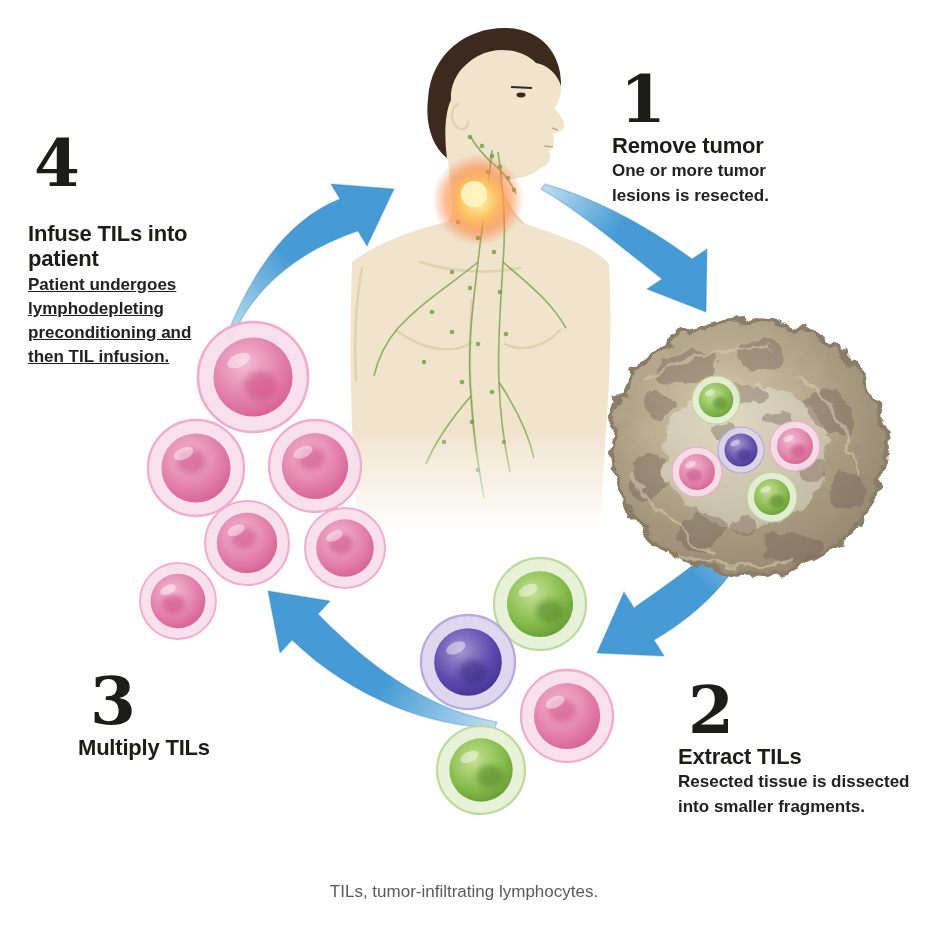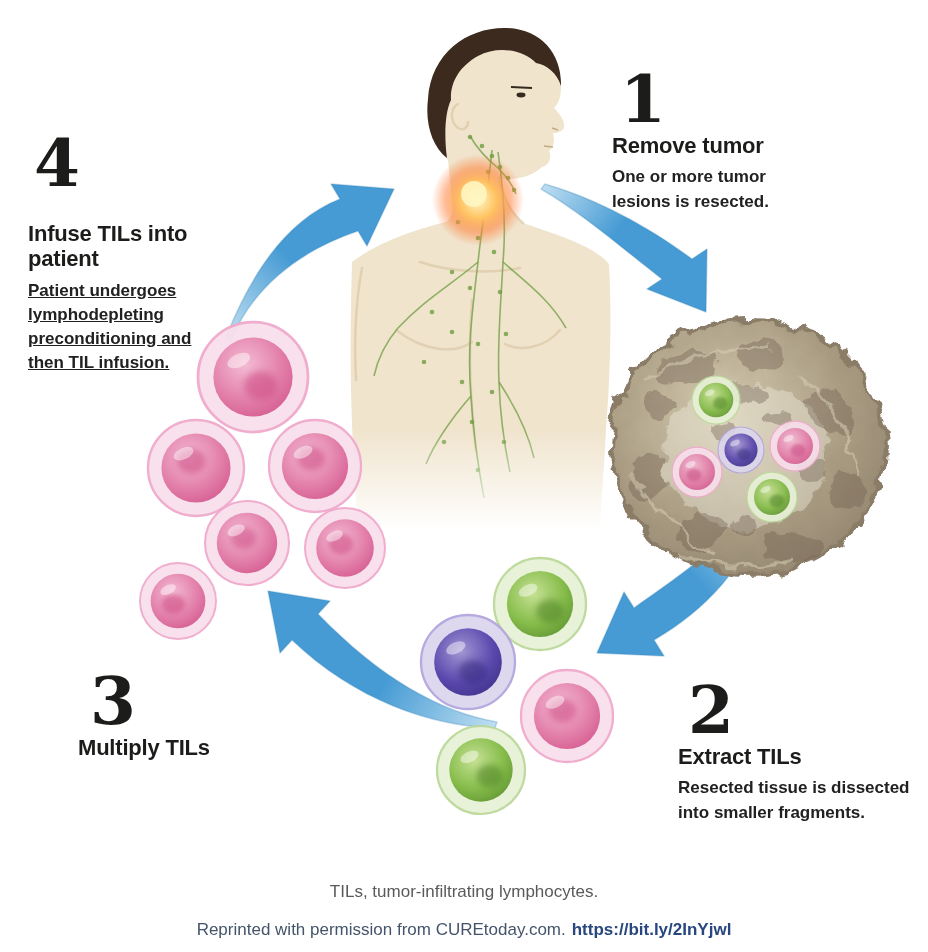--- a/index.html
+++ b/index.html
@@ -12,21 +12,21 @@
   .step{position:absolute;}
   .step .num{
     font-family:"DejaVu Serif",serif;font-weight:700;font-size:66px;line-height:.9;
     color:var(--ink);padding-left:8px;
   }
   .step .title{
     font-weight:700;font-size:22px;line-height:1.14;letter-spacing:-.2px;
     color:var(--ink);margin-top:4px;
   }
   .step .desc{
-    font-weight:700;font-size:17px;line-height:1.42;color:var(--text);margin-top:7px;
+    font-weight:700;font-size:17px;line-height:1.42;color:var(--text);margin-top:1px;
   }
   .step1{left:612px;top:70px;width:200px;}
   .step1 .desc{width:185px;}
   .step2{left:678px;top:681px;width:260px;}
   .step2 .num{padding-left:10px;}
   .step2 .desc{width:258px;}
   .step3{left:78px;top:672px;width:320px;}
   .step3 .num{padding-left:12px;}
   .step4{left:28px;top:134px;width:185px;}
   .step4 .num{padding-left:6px;}
@@ -343,18 +343,15 @@
   </div>
 
   <div class="step step4">
     <div class="num">4</div>
     <div class="title">Infuse TILs into patient</div>
     <div class="desc">Patient undergoes lymphodepleting preconditioning and then TIL infusion.</div>
   </div>
 
   <div class="footer">
     <div class="footnote">TILs, tumor-infiltrating lymphocytes.</div>
-    <div class="credit-line">
-      <span class="credit">Reprinted with permission from CUREtoday.com.</span><span class="link">https://bit.ly/2InYjwl</span>
-    </div>
   </div>
 
 </div>
 
 </body></html>

